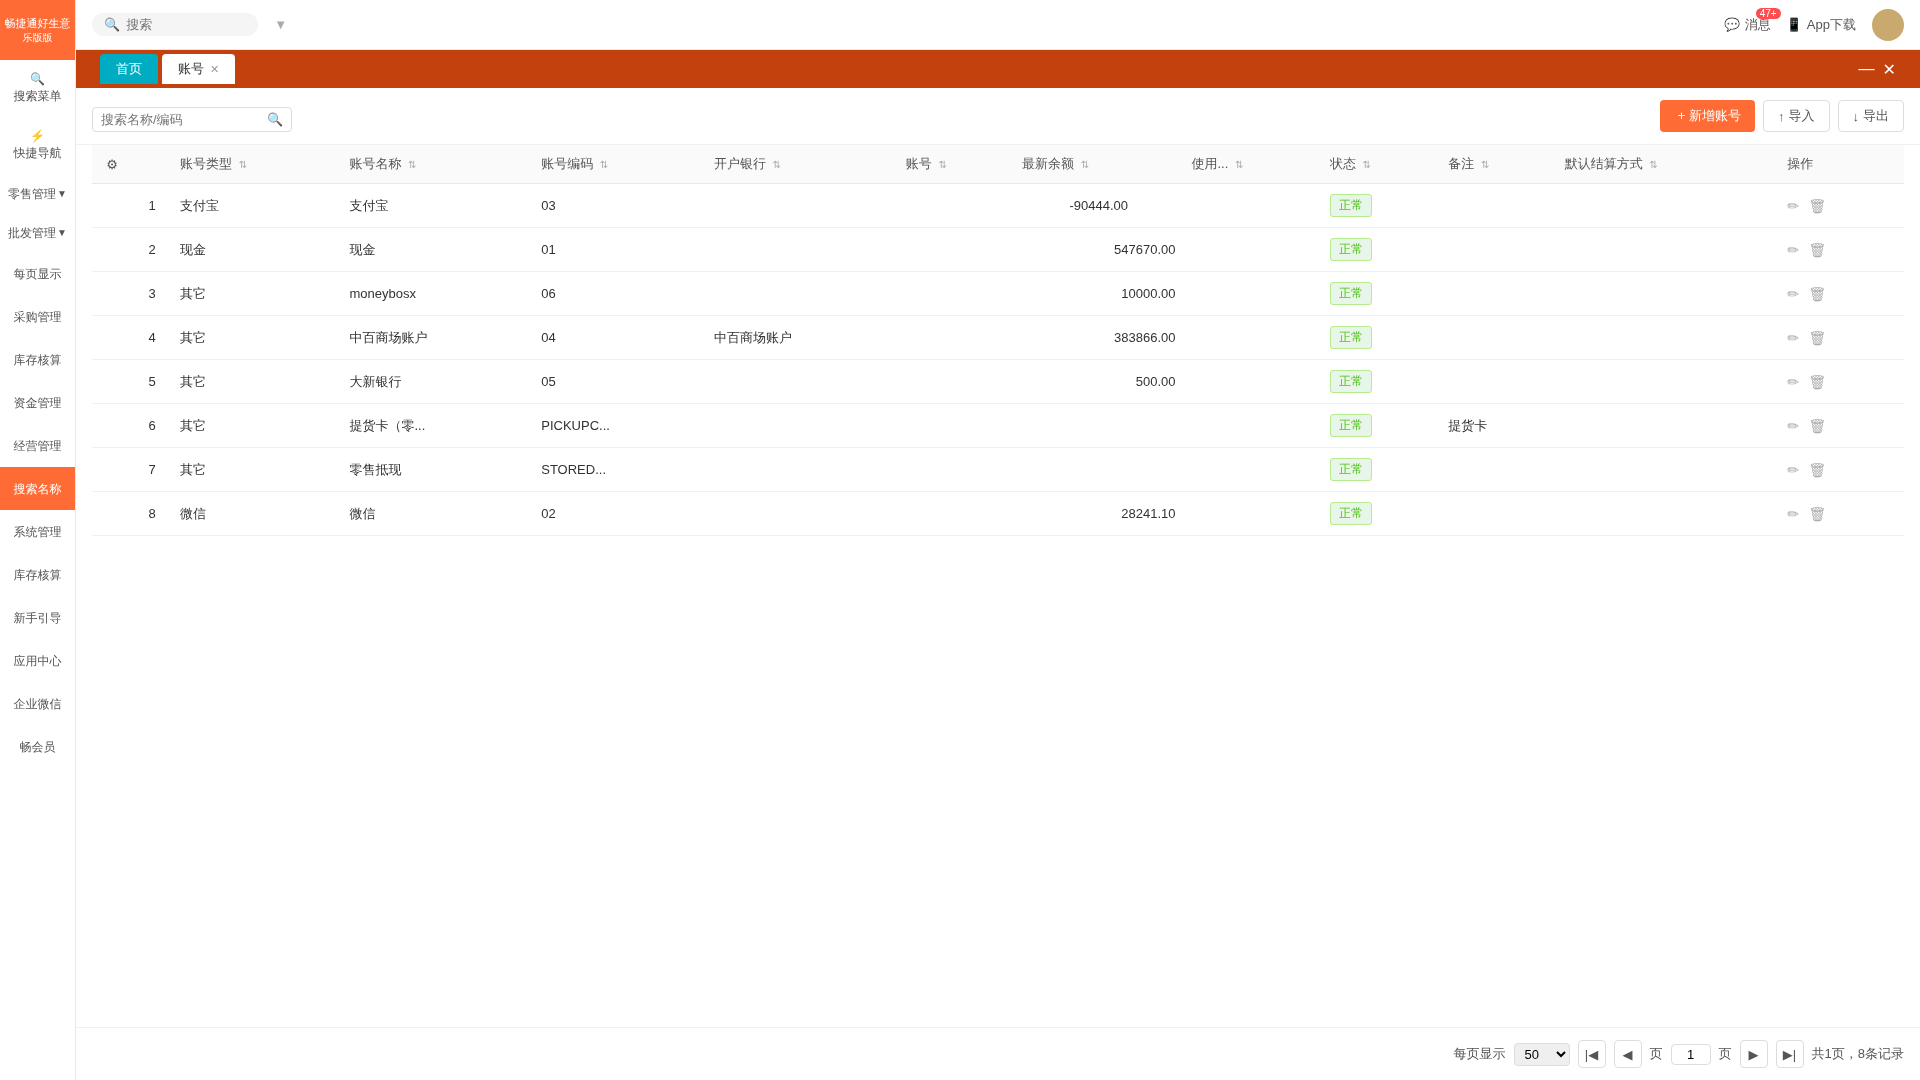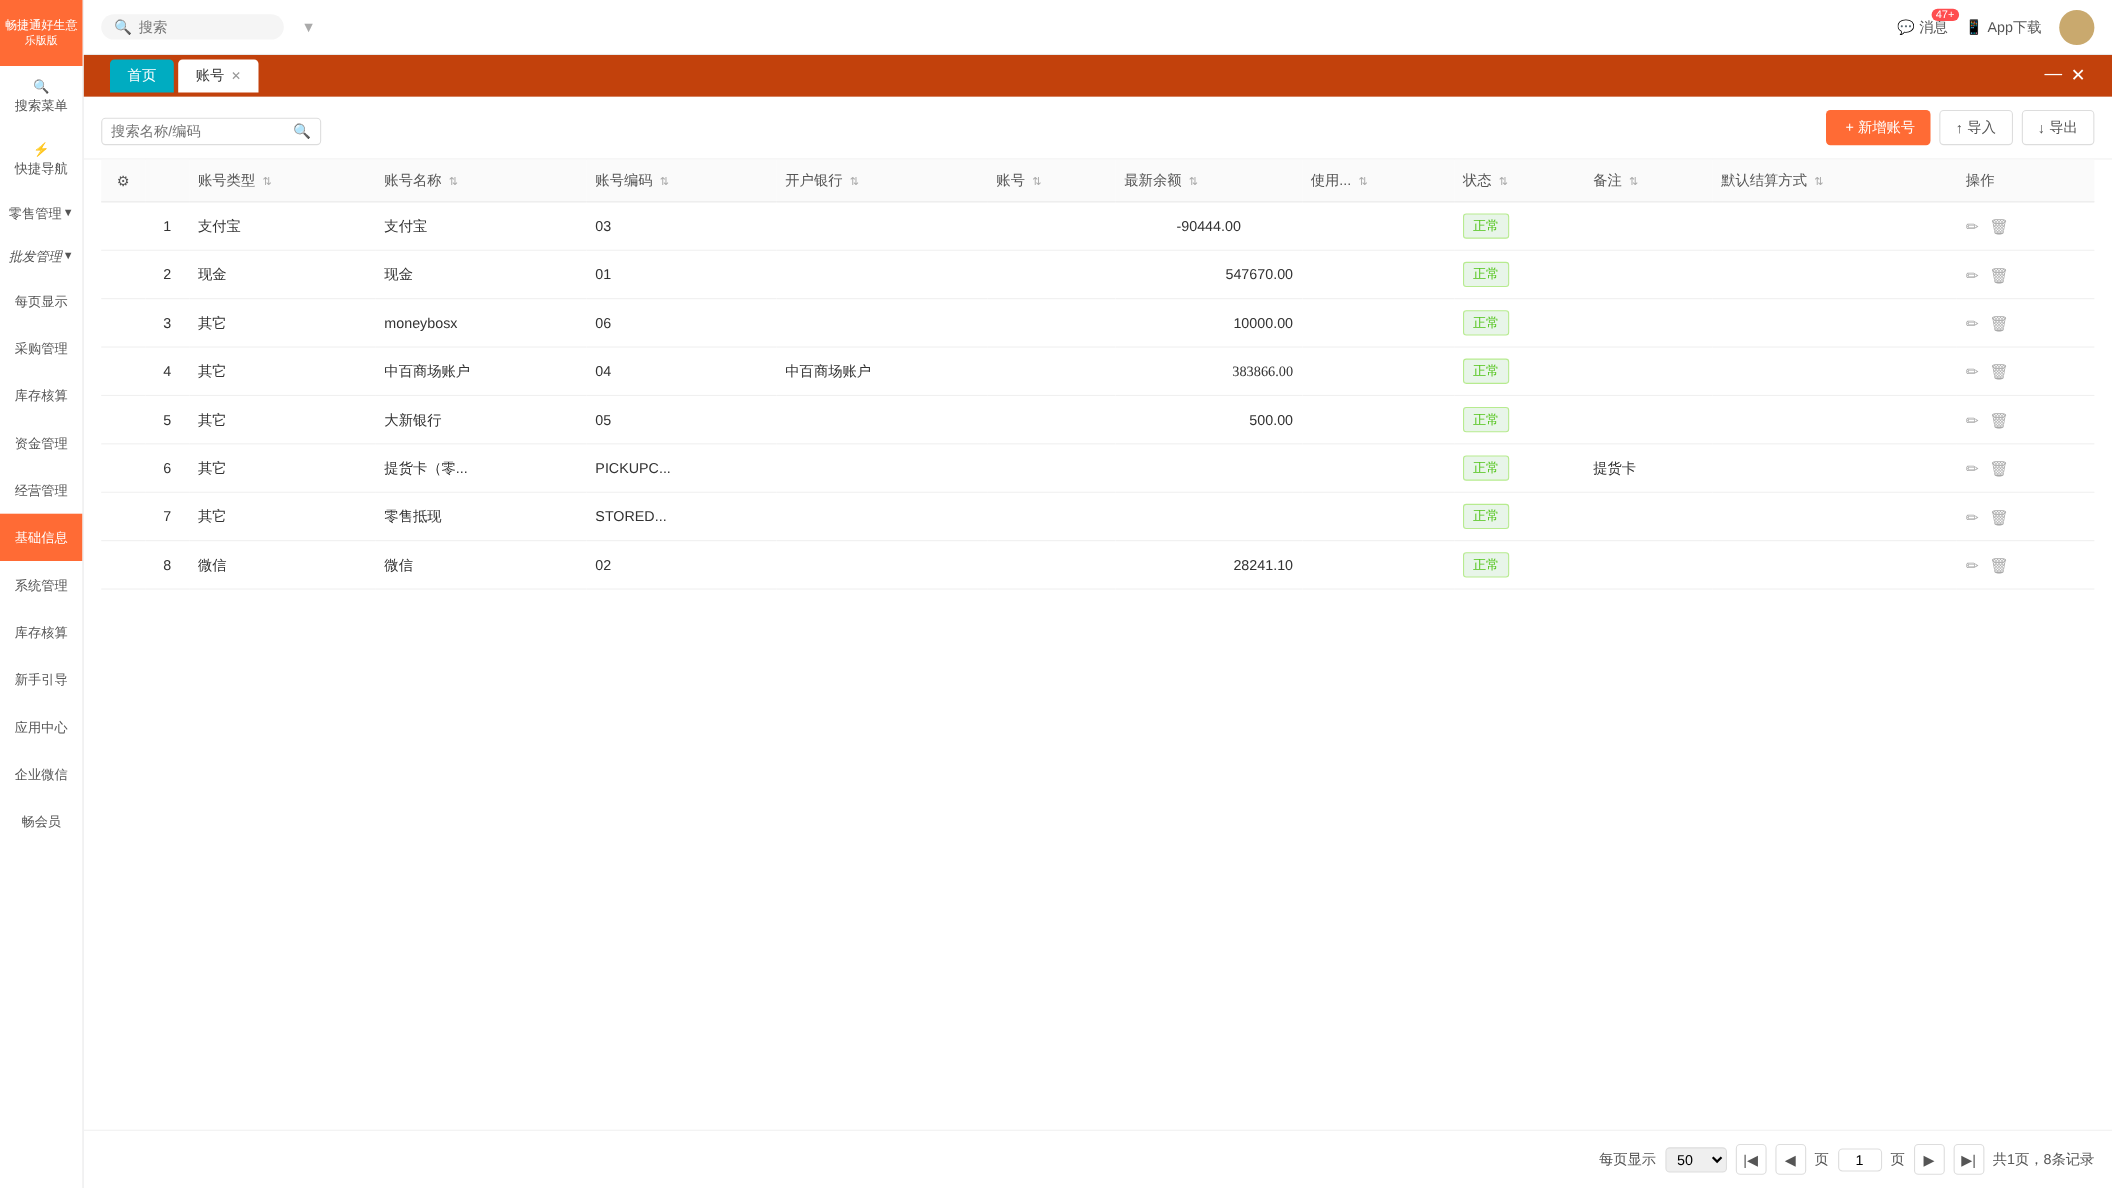--- a/index.html
+++ b/index.html
@@ -76,41 +76,41 @@
       <span class="sidebar-item-label">搜索菜单</span>
     </div>
     <div class="sidebar-item">
       <span>⚡</span>
       <span class="sidebar-item-label">快捷导航</span>
     </div>
     <div class="sidebar-item" style="flex-direction:row; justify-content:space-between; padding: 10px 8px;">
       <span class="sidebar-item-label">零售管理</span>
       <span style="font-size:10px;">▼</span>
     </div>
-    <div class="sidebar-item" style="flex-direction:row; justify-content:space-between; padding: 10px 8px; font-style: italic;">
+    <div class="sidebar-item" style="flex-direction:row; justify-content:space-between; padding: 10px 8px;">
       <span class="sidebar-item-label">批发管理</span>
       <span style="font-size:10px;">▼</span>
     </div>
     <div class="sidebar-item">
       <span class="sidebar-item-label">每页显示</span>
     </div>
     <div class="sidebar-item">
       <span class="sidebar-item-label">采购管理</span>
     </div>
     <div class="sidebar-item">
       <span class="sidebar-item-label">库存核算</span>
     </div>
     <div class="sidebar-item">
       <span class="sidebar-item-label">资金管理</span>
     </div>
     <div class="sidebar-item">
       <span class="sidebar-item-label">经营管理</span>
     </div>
     <div class="sidebar-item active">
-      <span class="sidebar-item-label">基础信息</span>
+      <span class="sidebar-item-label">搜索名称</span>
     </div>
     <div class="sidebar-item">
       <span class="sidebar-item-label">系统管理</span>
     </div>
     <div class="sidebar-item">
       <span class="sidebar-item-label">库存核算</span>
     </div>
     <div class="sidebar-item">
       <span class="sidebar-item-label">新手引导</span>
     </div>
@@ -294,21 +294,21 @@
       </td>
     </tr>
             <tr>
       <td class="col-settings"></td>
       <td class="col-index">4</td>
       <td>其它</td>
       <td>中百商场账户</td>
       <td>04</td>
       <td>中百商场账户</td>
       <td></td>
-      <td style="text-align:right;font-family:Liberation Serif, serif;">383866.00</td>
+      <td style="text-align:right;">383866.00</td>
       <td></td>
       <td><span class="status-badge">正常</span></td>
       <td></td>
       <td></td>
       <td>
         <span class="op-btn" title="编辑">✏</span>
         <span class="op-btn" title="删除">🗑</span>
       </td>
     </tr>
             <tr>

